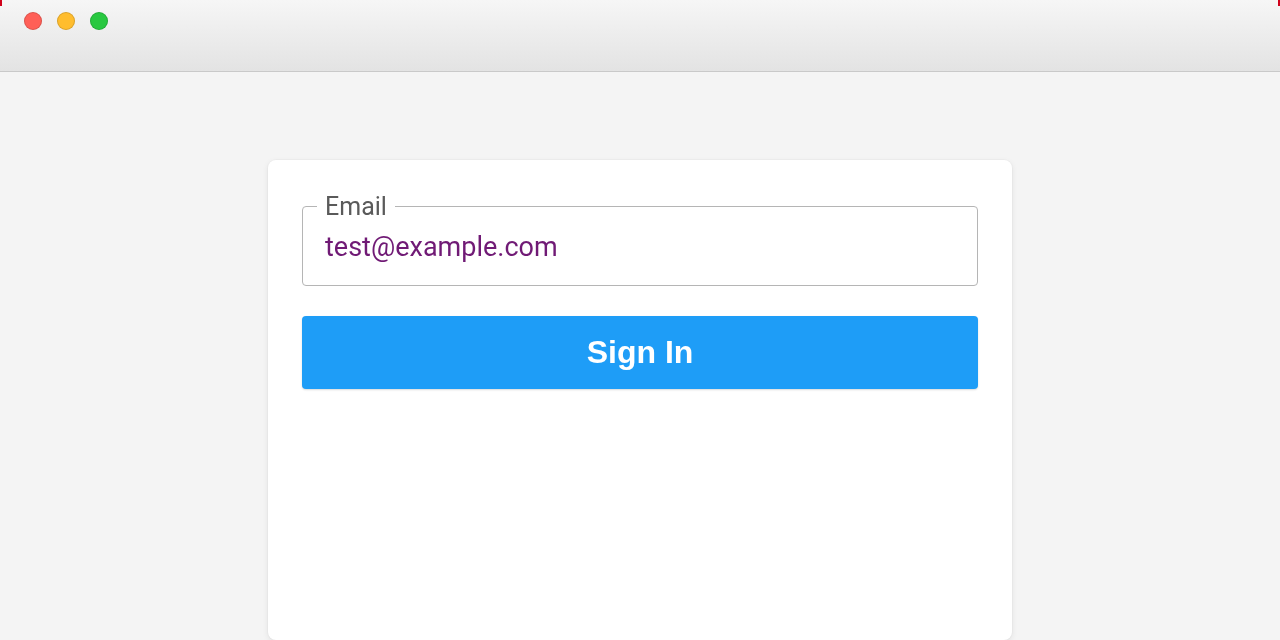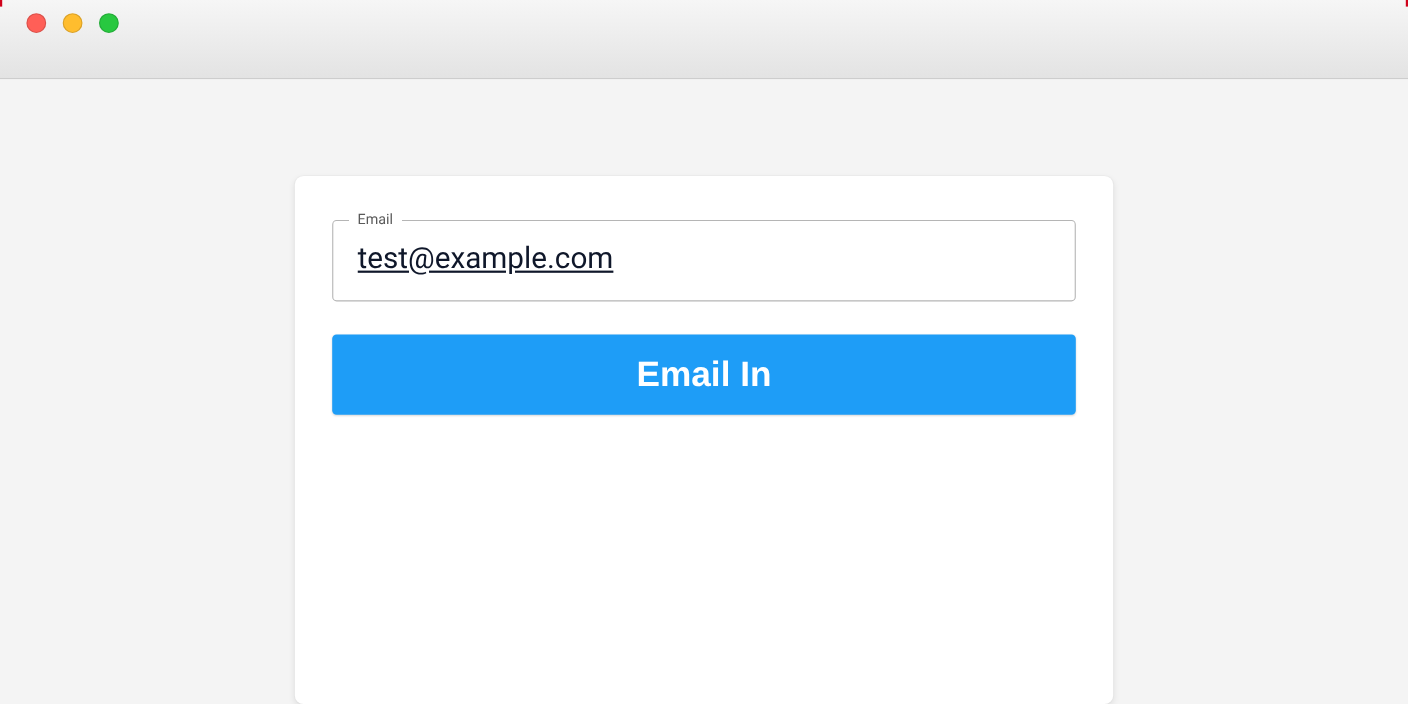--- a/index.html
+++ b/index.html
@@ -45,36 +45,35 @@
     }
 
     fieldset.field {
       border: 1px solid #b5b5b5;
       border-radius: 4px;
       padding: 0;
       margin: 0 0 30px 0;
       position: relative;
     }
     fieldset.field legend {
-      font-size: 13px;
+      font-size: 25px;
       color: #5a5a5a;
       padding: 0 8px;
       margin-left: 14px;
       line-height: 1;
     }
     fieldset.field input {
       width: 100%;
       border: none;
       outline: none;
       background: transparent;
       font-size: 27px;
-      color: #0f172a;
+      color: #701a75;
       padding: 12px 22px 22px 22px;
       font-family: inherit;
-      text-decoration: underline;
     }
     fieldset.field input[type="password"] {
       letter-spacing: 2px;
       font-size: 22px;
       padding: 12px 22px 22px 22px;
     }
 
     .signin-btn {
       display: block;
       width: 100%;
@@ -105,16 +104,16 @@
 
 <div class="content">
   <div class="card">
 
     <fieldset class="field">
       <legend>Email</legend>
       <input type="text" value="test@example.com" style="">
     </fieldset>
 
 
-    <button class="signin-btn">Email In</button>
+    <button class="signin-btn">Sign In</button>
 
   </div>
 </div>
 
 </body></html>

